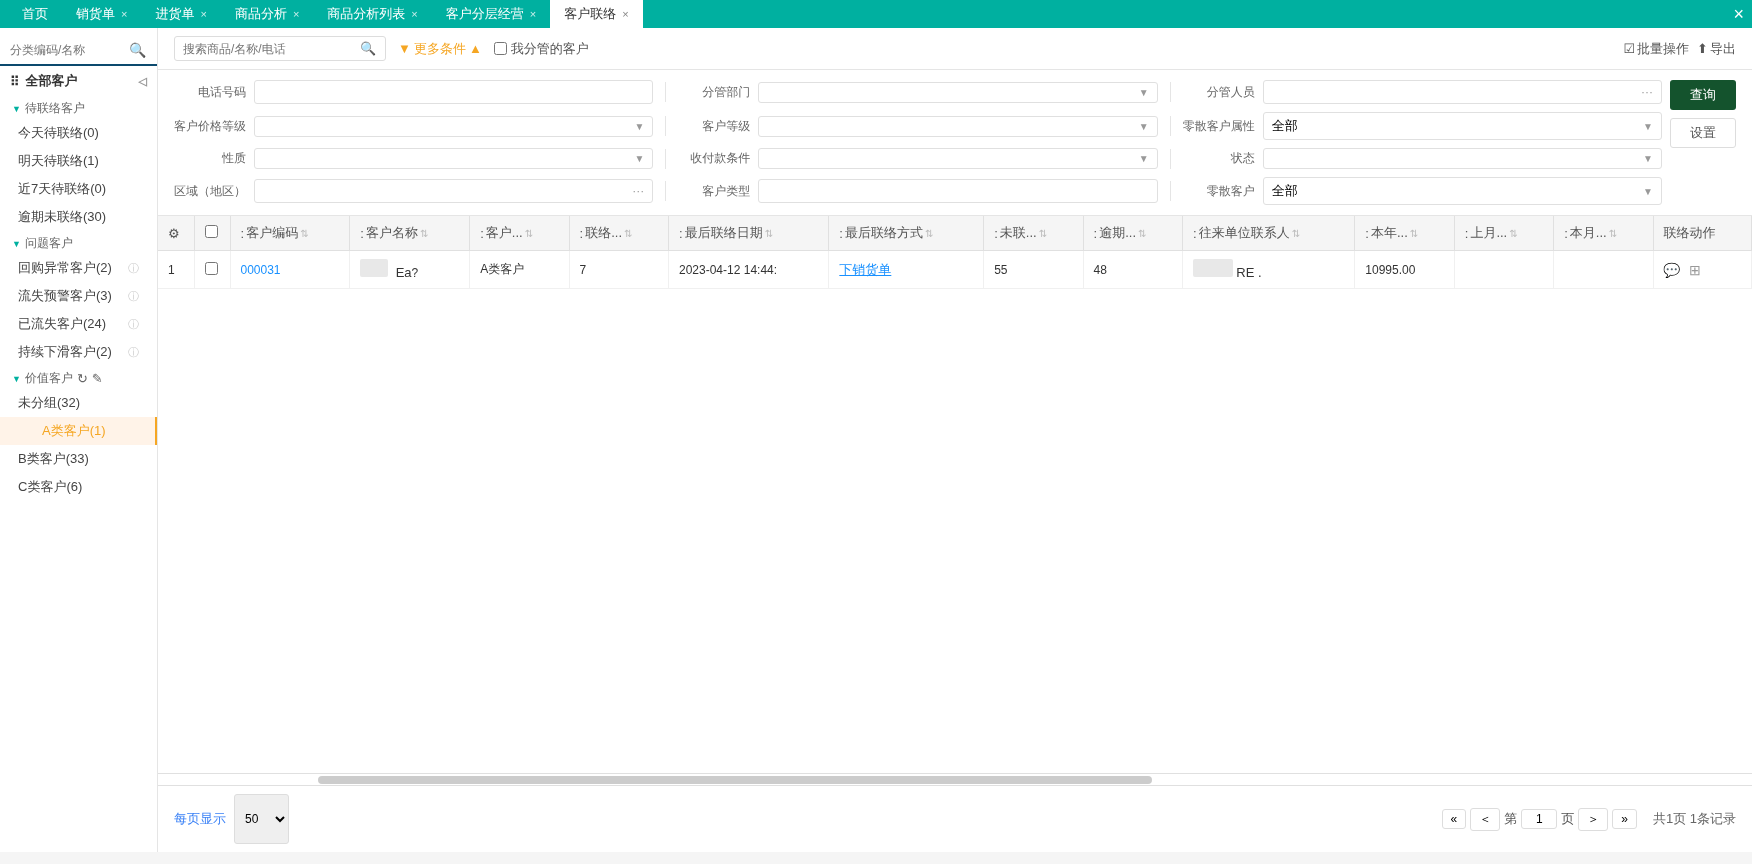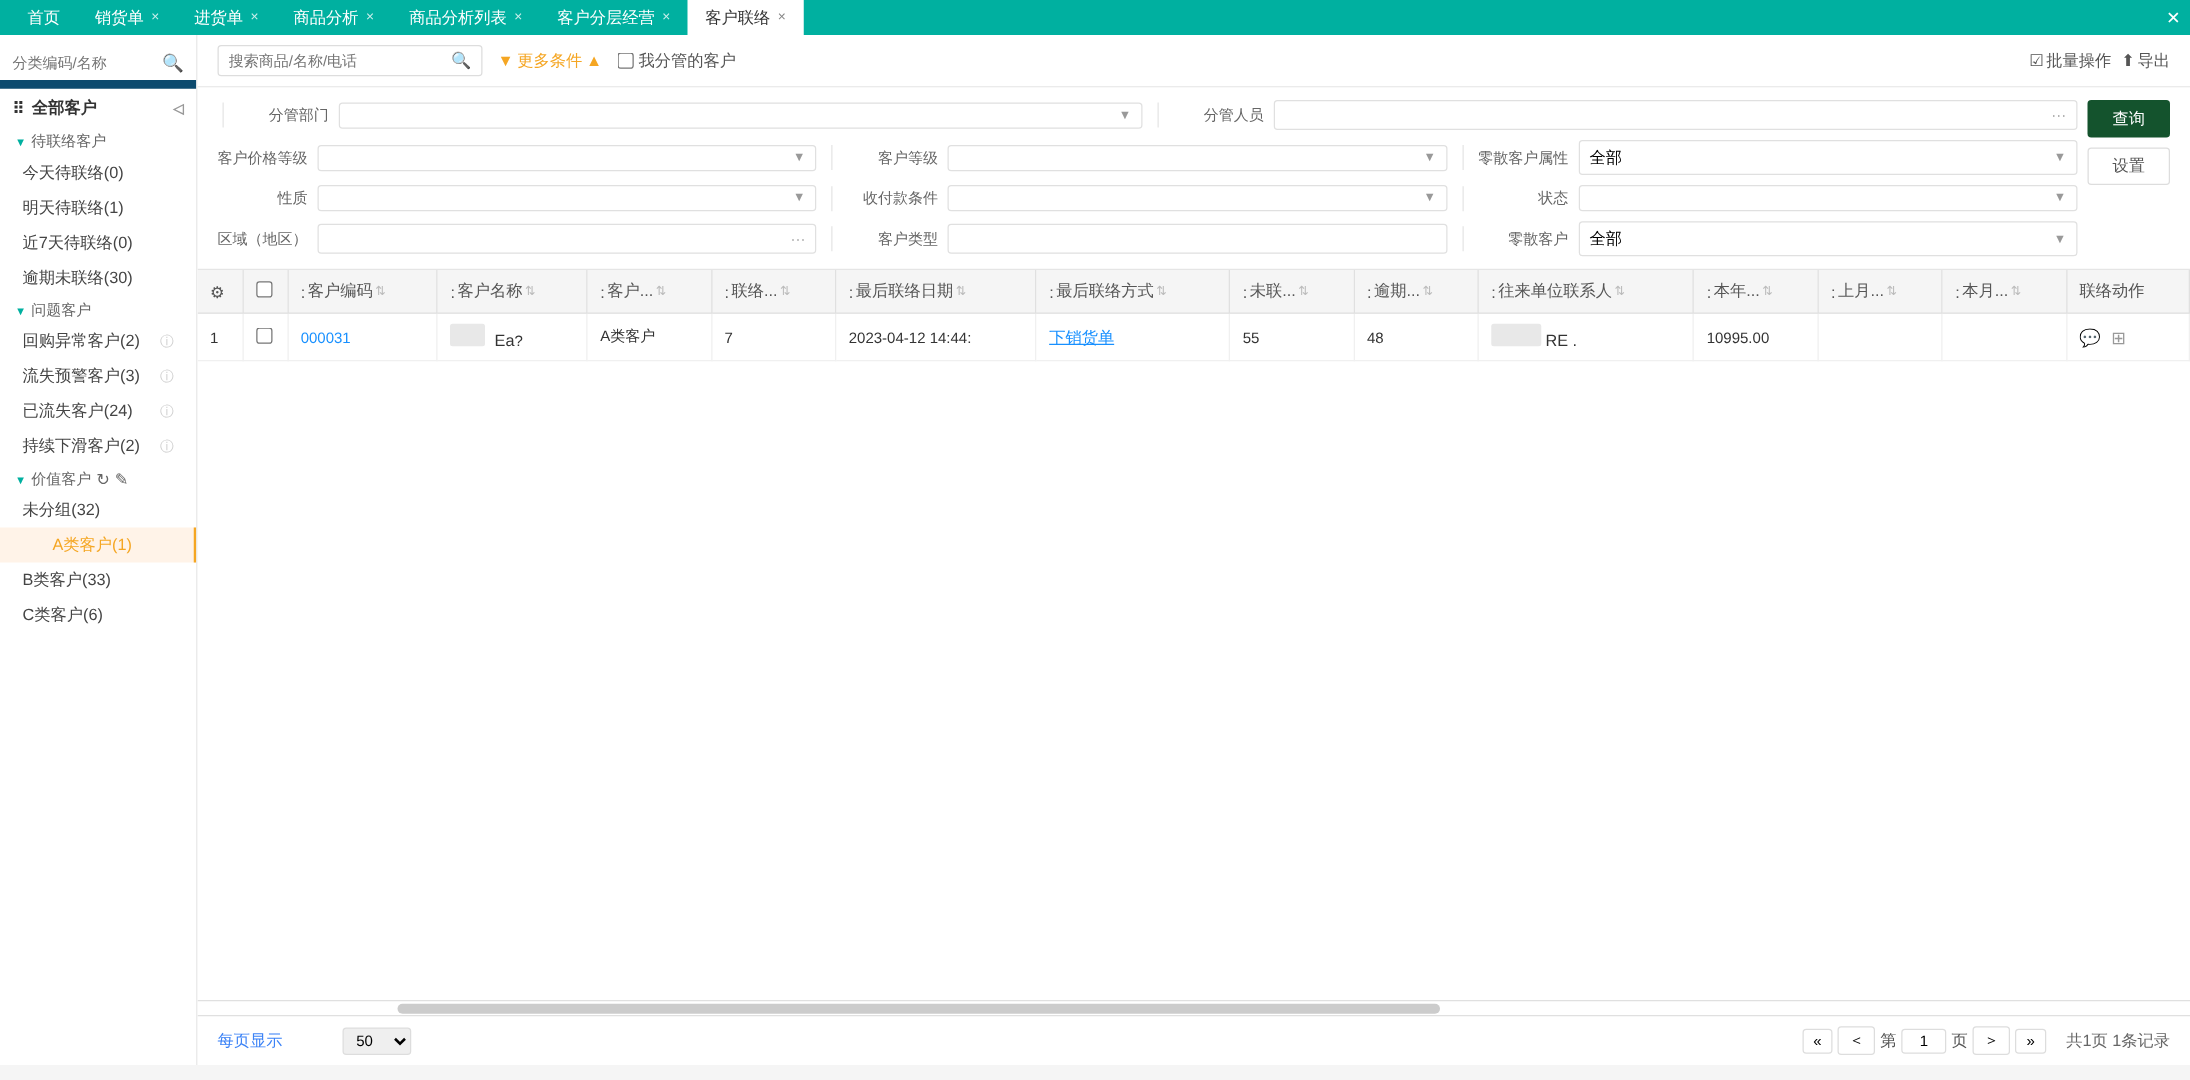--- a/index.html
+++ b/index.html
@@ -12,21 +12,21 @@
     .top-nav .nav-item .close-x { margin-left: 6px; font-size: 11px; opacity: 0.8; }
     .top-nav .nav-item.active { background: #fff; color: #333; border-radius: 4px 4px 0 0; }
     .top-nav .nav-item.active .close-x { color: #666; }
     .top-nav-right { margin-left: auto; color: #fff; cursor: pointer; font-size: 18px; }
 
     
     .main-layout { display: flex; height: calc(864px - 40px); }
 
     
     .sidebar { width: 158px; background: #fff; border-right: 1px solid #e5e5e5; overflow-y: auto; padding: 8px 0; flex-shrink: 0; }
-    .sidebar-search { display: flex; align-items: center; padding: 6px 10px; border-bottom: 7px solid #0c4a6e; }
+    .sidebar-search { display: flex; align-items: center; padding: 6px 10px; border-bottom: 2px solid #0c4a6e; }
     .sidebar-search input { border: none; outline: none; font-size: 12px; width: 100%; color: #999; }
     .sidebar-search .search-icon { color: #00b0a0; font-size: 14px; }
     .sidebar-title { display: flex; align-items: center; font-weight: bold; color: #333; padding: 6px 10px; cursor: pointer; }
     .sidebar-title .dots-icon { margin-right: 6px; }
     .sidebar-title .collapse-icon { margin-left: auto; color: #999; font-size: 11px; }
     .sidebar-group-label { font-size: 12px; color: #666; padding: 4px 12px 2px; display: flex; align-items: center; }
     .sidebar-group-label::before { content: '▼'; font-size: 9px; margin-right: 4px; color: #00b0a0; }
     .sidebar-item { padding: 5px 18px; cursor: pointer; color: #444; font-size: 12px; display: flex; align-items: center; }
     .sidebar-item.active { background: #fff3e8; color: #f5a623; border-right: 2px solid #f5a623; padding-left: 42px; }
     .sidebar-item .info-icon { margin-left: auto; color: #ccc; font-size: 11px; }
@@ -69,21 +69,21 @@
     td { padding: 8px 10px; font-size: 12px; color: #333; border-bottom: 1px solid #f0f0f0; border-right: 1px solid #f0f0f0; white-space: nowrap; }
     .th-gear { width: 36px; }
     .th-check { width: 36px; }
     .link-text { color: #1890ff; cursor: pointer; text-decoration: underline; }
     .action-icons { display: flex; gap: 8px; }
     .action-icon { color: #999; cursor: pointer; font-size: 14px; }
 
     
     .footer { background: #fff; border-top: 1px solid #e0e0e0; padding: 8px 16px; display: flex; align-items: center; gap: 8px; font-size: 12px; color: #555; }
     .footer-label { color: #3b82f6; }
-    .footer-select { border: 1px solid #ddd; border-radius: 3px; padding: 2px 6px; font-size: 12px; margin-left: 40px; }
+    .footer-select { border: 1px solid #ddd; border-radius: 3px; padding: 16px 6px; font-size: 12px; }
     .footer-nav { display: flex; align-items: center; gap: 4px; margin-left: auto; }
     .footer-nav button { border: 1px solid #ddd; background: #fff; border-radius: 3px; padding: 2px 8px; cursor: pointer; font-size: 12px; }
     .footer-page-input { border: 1px solid #ddd; border-radius: 3px; padding: 2px 6px; width: 36px; text-align: center; font-size: 12px; }
     .footer-total { color: #666; margin-left: 8px; }
 
     
     ::-webkit-scrollbar { width: 6px; height: 6px; }
     ::-webkit-scrollbar-thumb { background: #ccc; border-radius: 3px; }
 
     
@@ -211,20 +211,24 @@
           <span>导出</span>
         </div>
       </div>
     </div>
 
     <div class="adv-filter">
       <div style="display:flex; gap:0;">
         <div style="flex:1;">
 
           <div class="adv-filter-row">
+            <div class="filter-field">
+              <span class="filter-label">电话号码</span>
+              <input class="filter-input" style="flex: 1 1 0%; border: 1px solid rgb(224, 224, 224); border-radius: 3px; padding: 4px 8px;" value="">
+            </div>
             <div class="filter-divider"></div>
             <div class="filter-field">
               <span class="filter-label">分管部门</span>
               <div class="filter-input">
                 <span></span>
                 <span class="arrow">▼</span>
               </div>
             </div>
             <div class="filter-divider"></div>
             <div class="filter-field">

